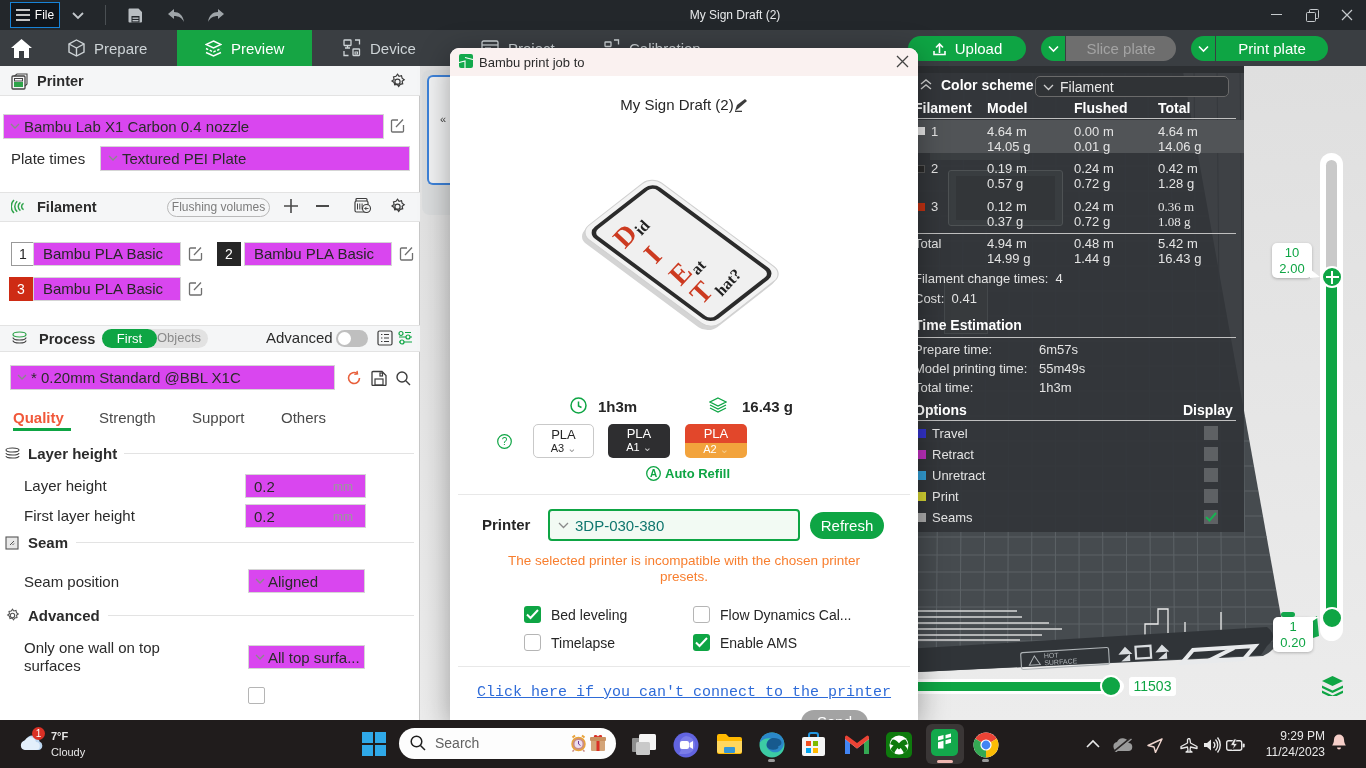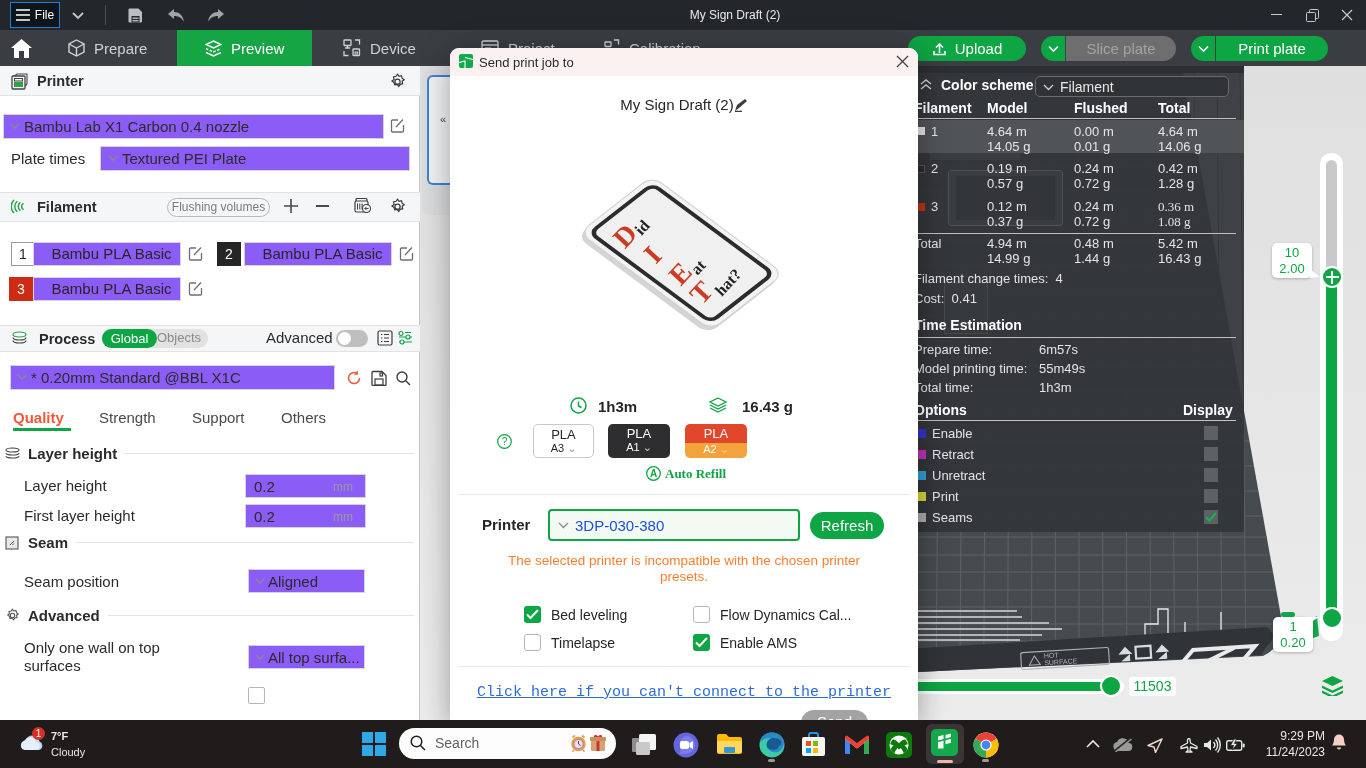--- a/index.html
+++ b/index.html
@@ -11,21 +11,21 @@
 #titlebar { left:0; top:0; width:1366px; height:30px; background:#23272B; }
 #filebtn { left:10px; top:2px; width:50px; height:26px; border:1px solid #1883D7; background:#10151B; color:#fff; display:flex; align-items:center; justify-content:center; gap:5px; font-size:12px; }
 #apptitle { left:104px; width:1262px; top:0; height:30px; text-align:center; line-height:30px; color:#E8EAEC; font-size:12px; }
 
 #tabbar { left:0; top:30px; width:1366px; height:36px; background:#3A3E42; }
 .tab { position:absolute; top:30px; height:36px; display:flex; align-items:center; gap:9px; color:#CDD3D6; font-size:15px; }
 
 #lpanel { left:0; top:66px; width:420px; height:654px; background:#fff; border-right:1px solid #C8C8C8; }
 .band { position:absolute; left:0; width:420px; background:#F5F6F7; border-bottom:1px solid #E3E3E3; }
 .htxt { font-size:14.5px; color:#2B2B2B; font-weight:bold; }
-.fbox { position:absolute; border:1px solid #D5D5D5; background:#8b5cf6; font-size:15px; color:#262626;text-align:center; }
+.fbox { position:absolute; border:1px solid #D5D5D5; background:#d946ef; font-size:15px; color:#262626; }
 .lbl { position:absolute; font-size:15px; color:#2B2B2B; }
 
 #taskbar { left:0; top:720px; width:1366px; height:48px; background:#201C1C; }
 .rh { color:#fff; font-size:14px; font-weight:bold; }
 .rt { color:#E4E4E4; font-size:13px; line-height:15px; }
 .ckg { left:1204px; width:14px; height:14px; background:#5E6164; }
 .ckd { width:17px; height:17px; background:#0EA544; border-radius:3px; }
 .cku { width:17px; height:17px; background:#fff; border:1px solid #B5B5B5; border-radius:3px; }
 .tbt { color:#E8E8E8; font-size:11px; }
 </style>
@@ -226,21 +226,21 @@
 <div class="band" style="top:325px;height:27px;border-top:1px solid #E3E3E3;"></div>
 <div class="abs" style="left:11px;top:330px;">
     <svg width="17" height="16" viewBox="0 0 17 16">
       <path d="M2 4.5 C2 3 4 2 8.5 2 s6.5 1 6.5 2.5-2 2.5-6.5 2.5S2 6 2 4.5z" fill="none" stroke="#2EA34A" stroke-width="1.2"></path>
       <path d="M2 7.5 c0 1.5 2.9 2.5 6.5 2.5 s6.5-1 6.5-2.5" fill="none" stroke="#444" stroke-width="1.2"></path>
       <path d="M2 10.5 c0 1.5 2.9 2.5 6.5 2.5 s6.5-1 6.5-2.5" fill="none" stroke="#444" stroke-width="1.2"></path>
     </svg>
   </div>
 <div class="abs htxt" style="left:39px;top:331px;">Process</div>
 <div class="abs" style="left:102px;top:329px;width:106px;height:19px;background:#E2E2E2;border-radius:10px;"></div>
-<div class="abs" style="left:102px;top:329px;width:55px;height:19px;background:#0EA544;border-radius:10px;color:#fff;font-size:13px;text-align:center;line-height:19px;">Global</div>
+<div class="abs" style="left:102px;top:329px;width:55px;height:19px;background:#0EA544;border-radius:10px;color:#fff;font-size:13px;text-align:center;line-height:19px;">First</div>
 <div class="abs" style="left:157px;top:330px;color:#8A8A8A;font-size:13px;">Objects</div>
 <div class="abs" style="left:266px;top:329px;font-size:15px;color:#2B2B2B;">Advanced</div>
 <div class="abs" style="left:336px;top:330px;width:32px;height:17px;background:#BFBFBF;border-radius:9px;"></div>
 <div class="abs" style="left:338px;top:332px;width:13px;height:13px;background:#fff;border-radius:7px;"></div>
 <div class="abs" style="left:377px;top:330px;">
     <svg width="16" height="16" viewBox="0 0 16 16">
       <rect x="1" y="1" width="14" height="14" rx="1.5" fill="none" stroke="#3C3C3C" stroke-width="1.2"></rect>
       <path d="M4 4.5h1.4M7 4.5h5M4 8h1.4M7 8h5M4 11.5h1.4M7 11.5h5" stroke="#3C3C3C" stroke-width="1.1"></path>
     </svg>
   </div>
@@ -433,21 +433,21 @@
 <div class="abs rt" style="left:914px;top:342px;">Prepare time:</div>
 <div class="abs rt" style="left:1039px;top:342px;">6m57s</div>
 <div class="abs rt" style="left:914px;top:361px;">Model printing time:</div>
 <div class="abs rt" style="left:1039px;top:361px;">55m49s</div>
 <div class="abs rt" style="left:914px;top:380px;">Total time:</div>
 <div class="abs rt" style="left:1039px;top:380px;">1h3m</div>
 <div class="abs rh" style="left:914px;top:402px;">Options</div>
 <div class="abs rh" style="left:1183px;top:402px;">Display</div>
 <div class="abs" style="left:918px;top:420px;width:318px;height:1px;background:#BFBFBF;"></div>
 <div class="abs" style="left:917px;top:429px;width:9px;height:9px;background:#3333CC;"></div>
-<div class="abs rt" style="left:932px;top:426px;">Enable</div>
+<div class="abs rt" style="left:932px;top:426px;">Travel</div>
 <div class="abs ckg" style="top:426px;"></div>
 <div class="abs" style="left:917px;top:450px;width:9px;height:9px;background:#BF30BF;"></div>
 <div class="abs rt" style="left:932px;top:447px;">Retract</div>
 <div class="abs ckg" style="top:447px;"></div>
 <div class="abs" style="left:917px;top:471px;width:9px;height:9px;background:#339FD6;"></div>
 <div class="abs rt" style="left:932px;top:468px;">Unretract</div>
 <div class="abs ckg" style="top:468px;"></div>
 <div class="abs" style="left:917px;top:492px;width:9px;height:9px;background:#D6D633;"></div>
 <div class="abs rt" style="left:932px;top:489px;">Print</div>
 <div class="abs ckg" style="top:489px;"></div>
@@ -497,21 +497,21 @@
 <div class="abs" style="left:1129px;top:677px;width:47px;height:19px;background:#fff;border-radius:3px;color:#0EA544;font-size:14px;text-align:center;line-height:19px;">11503</div>
 
 <div class="abs" style="left:450px;top:48px;width:468px;height:674px;background:#fff;border-radius:9px 9px 0 0;box-shadow:0 6px 30px rgba(0,0,0,0.35);"></div>
 <div class="abs" style="left:450px;top:48px;width:468px;height:28px;background:#FAF1F0;border-radius:9px 9px 0 0;"></div>
 <div class="abs" style="left:459px;top:54px;">
     <svg width="14" height="14" viewBox="0 0 14 14">
       <rect width="14" height="14" rx="2" fill="#13A94C"></rect>
       <path d="M0 8.5 L6 7 L6 14 M6 3.5 L14 5.5" stroke="#fff" stroke-width="1.1" fill="none"></path>
     </svg>
   </div>
-<div class="abs" style="left:479px;top:55px;font-size:13px;color:#2B2B2B;">Send print job to</div>
+<div class="abs" style="left:479px;top:55px;font-size:13px;color:#2B2B2B;">Bambu print job to</div>
 <div class="abs" style="left:896px;top:55px;">
     <svg width="13" height="13" viewBox="0 0 13 13">
       <path d="M1 1l11 11M12 1L1 12" stroke="#444" stroke-width="1.3"></path>
     </svg>
   </div>
 <div class="abs" style="left:450px;top:96px;width:468px;text-align:center;font-size:15px;color:#262626;">My Sign Draft (2)<svg width="14" height="13" viewBox="0 0 14 13" style="display:inline-block;vertical-align:-2px;">
       <path d="M1 12 L3 6 L11 0 L13 2 L5 9 Z" fill="#3C3C3C"></path>
       <path d="M1 12.5 h7" stroke="#3C3C3C" stroke-width="1.6"></path>
     </svg></div>
 
@@ -565,30 +565,30 @@
 <div class="abs" style="left:685px;top:424px;width:62px;height:34px;border-radius:5px;overflow:hidden;text-align:center;">
     <div style="background:#E2472B;font-size:13px;color:#fff;height:19px;padding-top:2px;">PLA</div>
     <div style="background:#F2A33C;font-size:11px;color:#fff;height:15px;">A2 <span style="color:#F6CE90;">⌄</span></div>
   </div>
 <div class="abs" style="left:646px;top:466px;">
     <svg width="15" height="15" viewBox="0 0 15 15">
       <circle cx="7.5" cy="7.5" r="6.8" fill="none" stroke="#0EA544" stroke-width="1.3"></circle>
       <text x="7.5" y="11" font-size="10" font-weight="bold" fill="#0EA544" text-anchor="middle" font-family="Liberation Sans">A</text>
     </svg>
   </div>
-<div class="abs" style="left:665px;top:466px;font-size:13px;font-weight:bold;color:#0EA544;font-family:Liberation Serif, serif;">Auto Refill</div>
+<div class="abs" style="left:665px;top:466px;font-size:13px;font-weight:bold;color:#0EA544;">Auto Refill</div>
 <div class="abs" style="left:458px;top:494px;width:452px;height:1px;background:#E8E8E8;"></div>
 <div class="abs" style="left:482px;top:516px;font-size:15px;font-weight:bold;color:#262626;">Printer</div>
 <div class="abs" style="left:548px;top:509px;width:252px;height:32px;background:#F2FAF3;border:2px solid #0EA544;border-radius:4px;"></div>
 <div class="abs" style="left:558px;top:522px;">
     <svg width="11" height="7" viewBox="0 0 11 7">
       <path d="M1 1l4.5 4.5L10 1" stroke="#8A8A8A" stroke-width="1.3" fill="none"></path>
     </svg>
   </div>
-<div class="abs" style="left:575px;top:517px;font-size:15px;color:#1d4ed8;">3DP-030-380</div>
+<div class="abs" style="left:575px;top:517px;font-size:15px;color:#0f766e;">3DP-030-380</div>
 <div class="abs" style="left:810px;top:512px;width:74px;height:27px;background:#0EA544;border-radius:14px;color:#fff;font-size:15px;text-align:center;line-height:27px;">Refresh</div>
 <div class="abs" style="left:450px;top:553px;width:468px;text-align:center;font-size:13.5px;color:#F87E2E;line-height:15.5px;">The selected printer is incompatible with the chosen printer<br>presets.</div>
 <div class="abs ckd" style="left:524px;top:606px;">
     <svg width="13" height="11" viewBox="0 0 13 11" style="margin:3px 0 0 2px;">
       <path d="M1 5.5l3.5 3.5L12 1" stroke="#fff" stroke-width="2" fill="none"></path>
     </svg>
   </div>
 <div class="abs" style="left:551px;top:607px;font-size:14px;color:#262626;">Bed leveling</div>
 <div class="abs cku" style="left:693px;top:606px;"></div>
 <div class="abs" style="left:720px;top:607px;font-size:14px;color:#262626;">Flow Dynamics Cal...</div>

